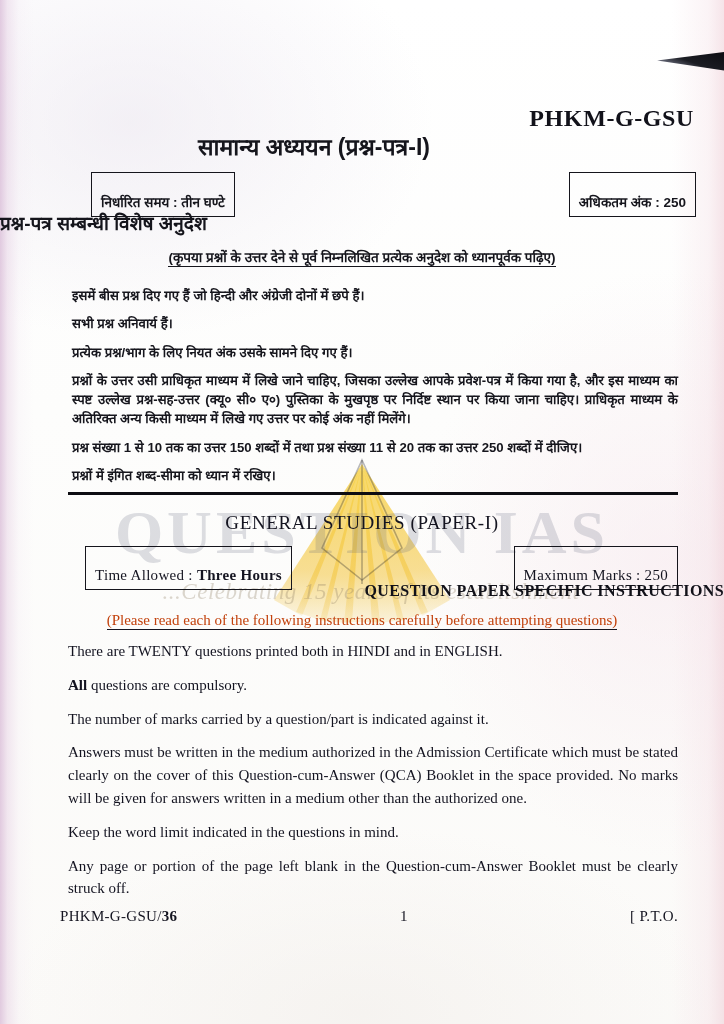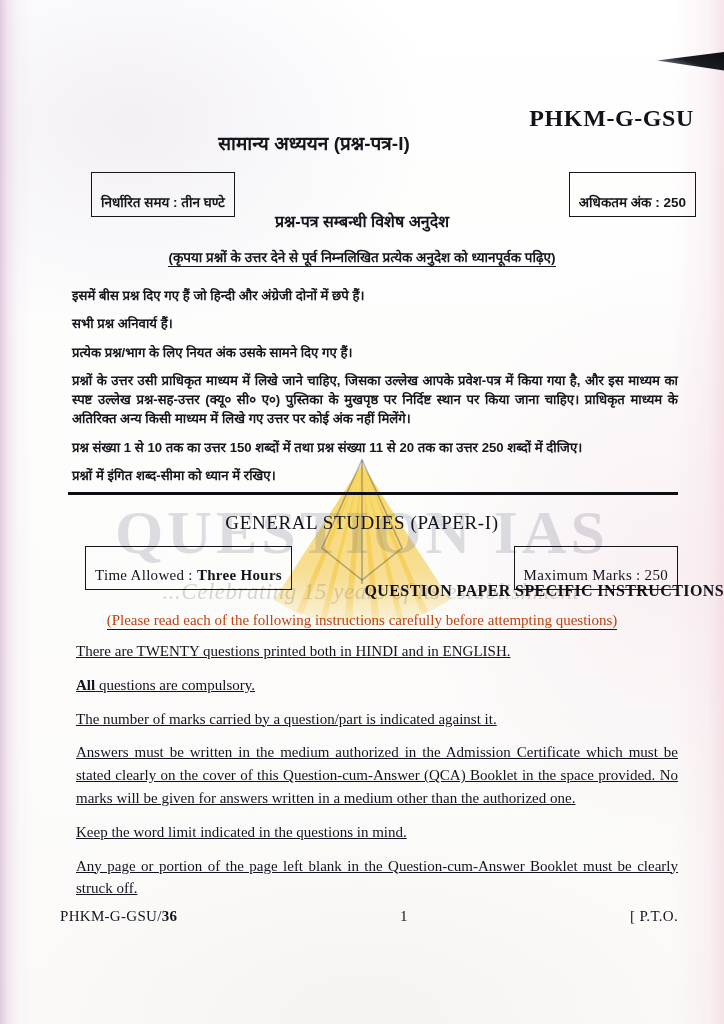--- a/index.html
+++ b/index.html
@@ -127,21 +127,21 @@
     color: #12121a;
   }
 
   .hindi-title {
     position: absolute;
     left: 0; right: 0;
     top: 130px;
     text-align: center;
     padding-right: 96px;
     font-family: "Liberation Sans", sans-serif;
-    font-size: 19px;
+    font-size: 23px;
     font-weight: 700;
     color: #15151c;
   }
 
   .boxed {
     display: inline-block;
     border: 1.6px solid #15151c;
     padding: 20px 9px 5px 9px;
     background: transparent;
     white-space: nowrap;
@@ -164,23 +164,23 @@
     font-family: "Liberation Sans", sans-serif;
     font-size: 13.5px;
     font-weight: 600;
     color: #15151c;
   }
 
   .hindi-heading {
     position: absolute;
     left: 0; right: 0;
     top: 210px;
-    text-align: center;
-    font-family: "Liberation Sans", sans-serif;
-    font-size: 16px;
+    text-align: left;
+    font-family: "Liberation Sans", sans-serif;
+    font-size: 19px;
     font-weight: 700;
     color: #15151c;
   }
   .hindi-subheading {
     position: absolute;
     left: 0; right: 0;
     top: 248px;
     text-align: center;
     font-family: "Liberation Sans", sans-serif;
     font-size: 13.5px;
@@ -279,23 +279,22 @@
     position: absolute;
     left: 68px;
     right: 46px;
     top: 640px;
     font-family: "Liberation Serif", serif;
     font-size: 15px;
     line-height: 1.52;
     color: #131320;
   }
   #en-body p {
-    margin: 0 0 11px 8px;
+    margin: 0 0 11px 0;
     text-align: justify;
-    text-decoration: underline;
   }
   #en-body p.no-just { text-align: left; }
   #en-body b { font-weight: 700; }
   #en-body p.strong-para {
     font-weight: 700;
     letter-spacing: .1px;
   }
 
   #footer {
     position: absolute;

